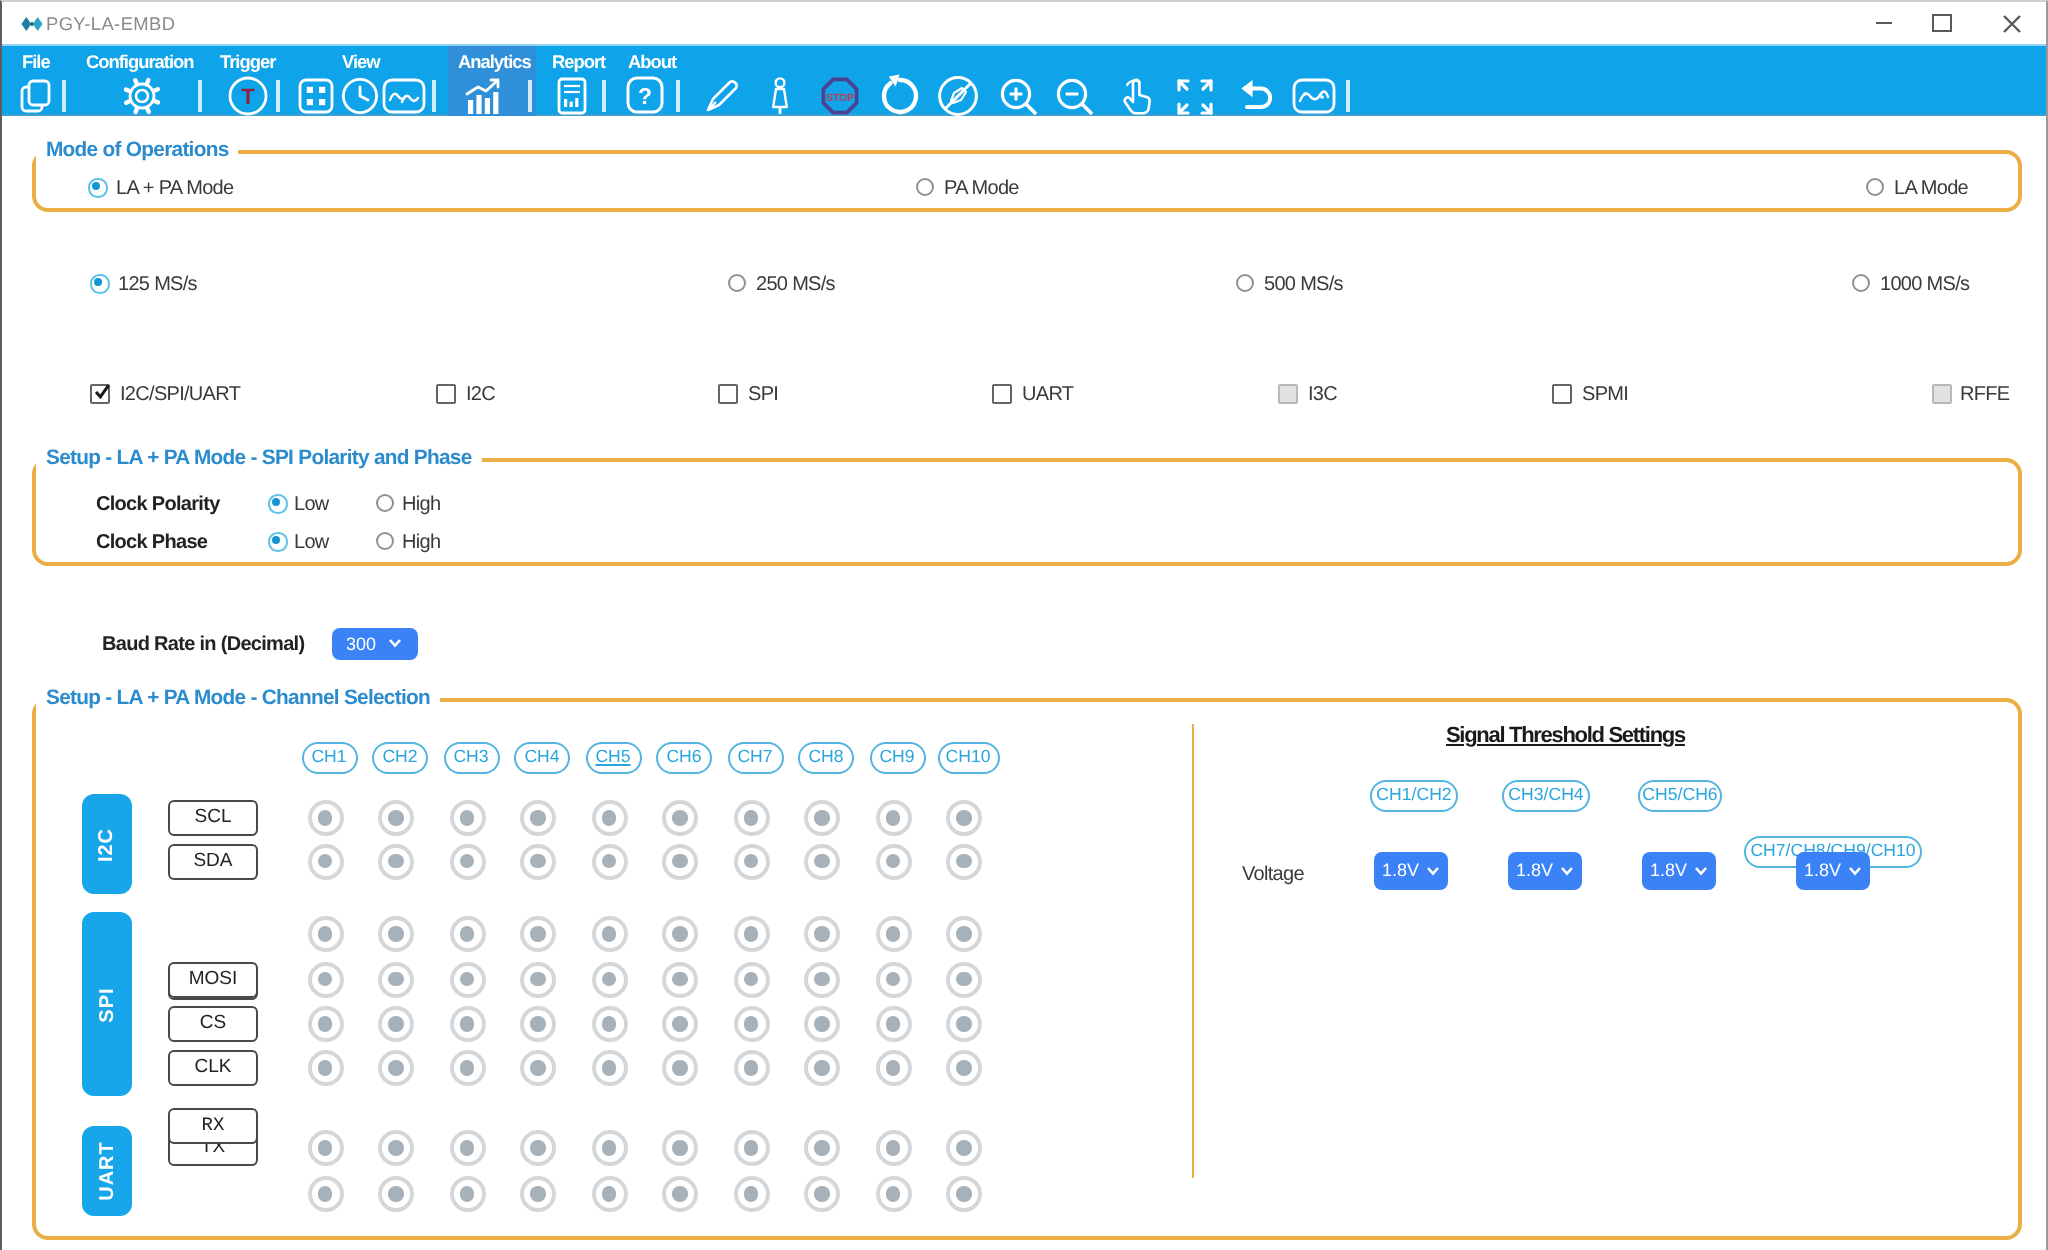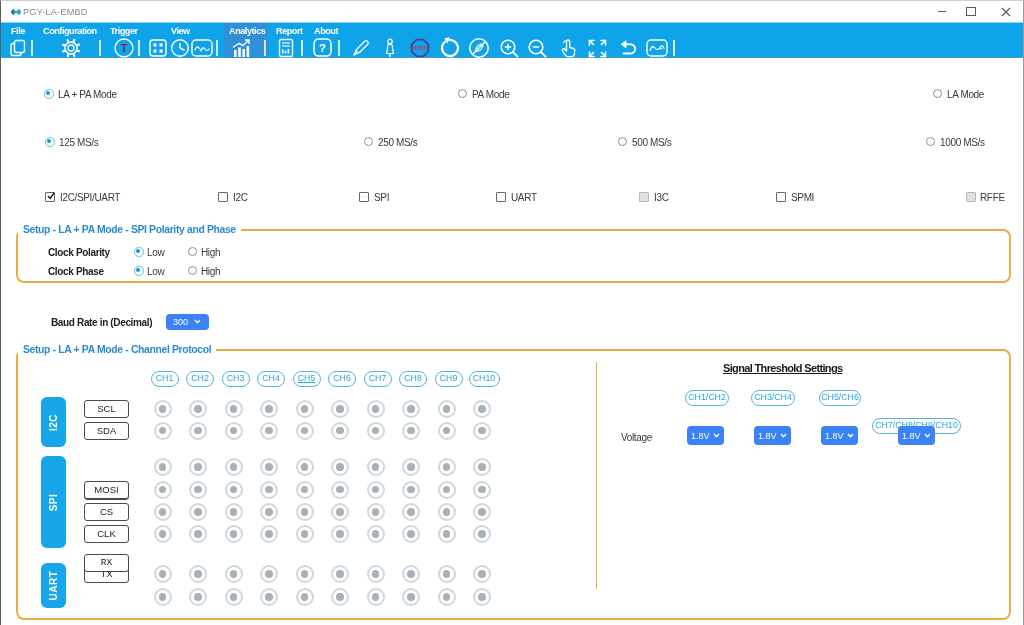--- a/index.html
+++ b/index.html
@@ -183,20 +183,23 @@
       <path d="M8.5 4.2 L9.8 6 L8.5 7.8 L7.2 6 Z" fill="#0E5B75"></path>
     </svg>
     <span id="title">PGY-LA-EMBD</span>
     <div style="position:absolute; left:937px; top:10px; width:8px; height:1.2px; background:#5a5a5a;"></div>
     <div style="position:absolute; left:965px; top:5.5px; width:9.5px; height:9.5px; border:1.2px solid #5a5a5a;"></div>
     <svg style="position:absolute; left:1000px; top:5.5px" width="10" height="10" viewBox="0 0 10 10">
         <path d="M1 1 L9 9 M9 1 L1 9" stroke="#5a5a5a" stroke-width="1.2"></path>
       </svg>
   </div>
 
+  <div class="sec" style="top:74px; height:31px">
+    <div class="leg">Mode of Operations</div>
+  </div>
   <div class="radon" style="left:43px; top:88px"></div>
   <div class="lbl" style="left:57px; top:87.5px">LA + PA Mode</div>
   <div class="rad" style="left:457px; top:88px"></div>
   <div class="lbl" style="left:471px; top:87.5px">PA Mode</div>
   <div class="rad" style="left:932px; top:88px"></div>
   <div class="lbl" style="left:946px; top:87.5px">LA Mode</div>
 
   <div class="radon" style="left:44px; top:136px"></div>
   <div class="lbl" style="left:58px; top:135.5px">125 MS/s</div>
   <div class="rad" style="left:363px; top:136px"></div>
@@ -240,21 +243,21 @@
 
   <div class="blbl" style="left:50px; top:316px">Baud Rate in (Decimal)</div>
   <div class="dd" style="left:165px; top:312.5px; width:43px; height:16.5px; line-height:16.5px; font-weight:400; border-radius:4px;">
     <span style="padding-left:7px;font-size:9px">300</span>
     <svg class="abs" style="left:28px;top:5.5px" width="7" height="5" viewBox="0 0 7 5">
         <path d="M1 1 L3.5 3.8 L6 1" stroke="#fff" stroke-width="1.3" fill="none"></path>
       </svg>
   </div>
 
   <div class="sec" style="top:348px; height:271px">
-    <div class="leg">Setup - LA + PA Mode - Channel Protocol</div>
+    <div class="leg">Setup - LA + PA Mode - Channel Selection</div>
   </div>
   <div class="pill" style="left:149.5px; top:370px; width:28px;">CH1</div>
   <div class="pill" style="left:185.0px; top:370px; width:28px;">CH2</div>
   <div class="pill" style="left:220.5px; top:370px; width:28px;">CH3</div>
   <div class="pill" style="left:256.0px; top:370px; width:28px;">CH4</div>
   <div class="pill" style="left:291.5px; top:370px; width:28px;text-decoration:underline;">CH5</div>
   <div class="pill" style="left:327.0px; top:370px; width:28px;">CH6</div>
   <div class="pill" style="left:362.5px; top:370px; width:28px;">CH7</div>
   <div class="pill" style="left:398.0px; top:370px; width:28px;">CH8</div>
   <div class="pill" style="left:433.5px; top:370px; width:28px;">CH9</div>

